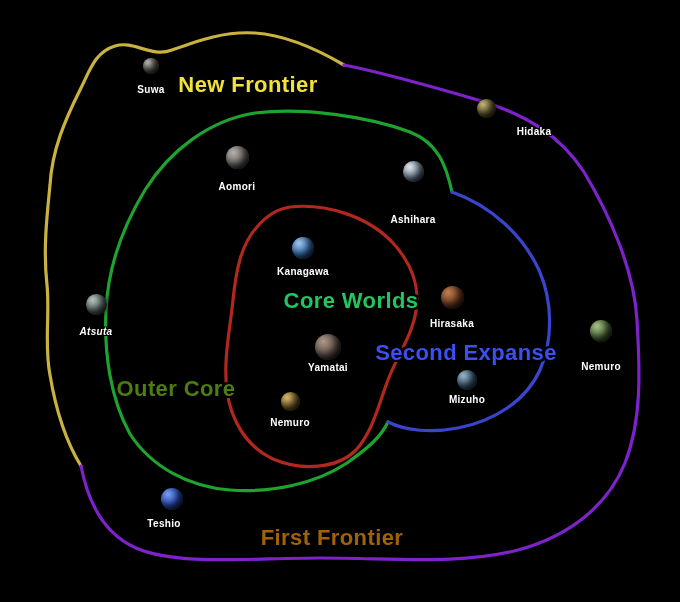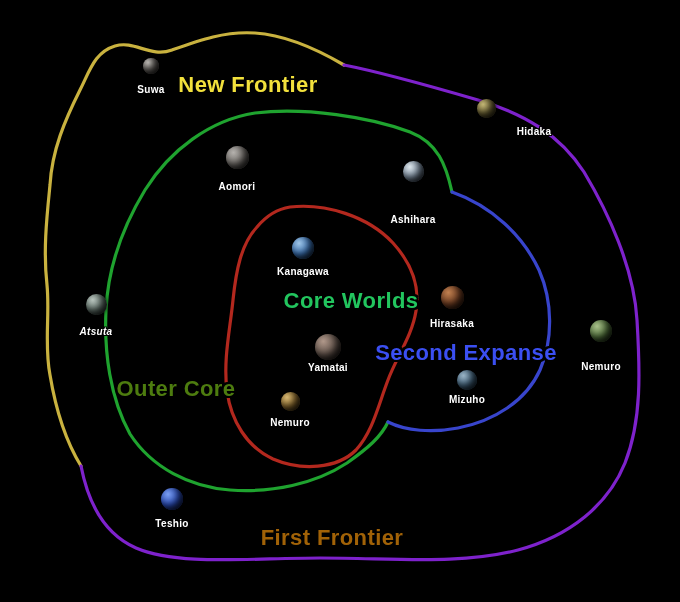--- a/index.html
+++ b/index.html
@@ -112,21 +112,21 @@
       <div>
         <div class="planet-sphere" style="width: 20px; height: 20px; left: 457px; top: 370px; background: radial-gradient(circle at 32% 28%, rgb(154, 180, 198) 0%, rgb(68, 101, 126) 52%, rgb(16, 29, 40) 100%);"></div>
         <div class="planet-label" style="left: 467px; top: 394px;">Mizuho</div>
       </div>
       <div>
         <div class="planet-sphere" style="width: 19px; height: 19px; left: 280.5px; top: 391.5px; background: radial-gradient(circle at 32% 28%, rgb(216, 184, 115) 0%, rgb(138, 106, 46) 52%, rgb(36, 26, 8) 100%);"></div>
         <div class="planet-label" style="left: 290px; top: 417px;">Nemuro</div>
       </div>
       <div>
         <div class="planet-sphere" style="width: 22px; height: 22px; left: 161px; top: 488px; background: radial-gradient(circle at 32% 28%, rgb(122, 158, 240) 0%, rgb(42, 75, 181) 52%, rgb(10, 18, 56) 100%);"></div>
-        <div class="planet-label" style="left: 172px; top: 518px;">Teshio</div>
+        <div class="planet-label" style="left: 164px; top: 518px;">Teshio</div>
       </div>
     </div>
   <div id="labels-layer" class="layer">
       <div class="region-label" style="left: 248px; top: 85px; color: rgb(242, 225, 60);">New Frontier</div>
       <div class="region-label" style="left: 176px; top: 353px; color: #4d7c0f; margin-top: 36px;">Outer Core</div>
       <div class="region-label" style="left: 351px; top: 301px; color: #22c55e;">Core Worlds</div>
       <div class="region-label" style="left: 466px; top: 353px; color: rgb(59, 79, 242);">Second Expanse</div>
       <div class="region-label" style="left: 332px; top: 538px; color: #a16207;">First Frontier</div>
     </div>
 </div>

